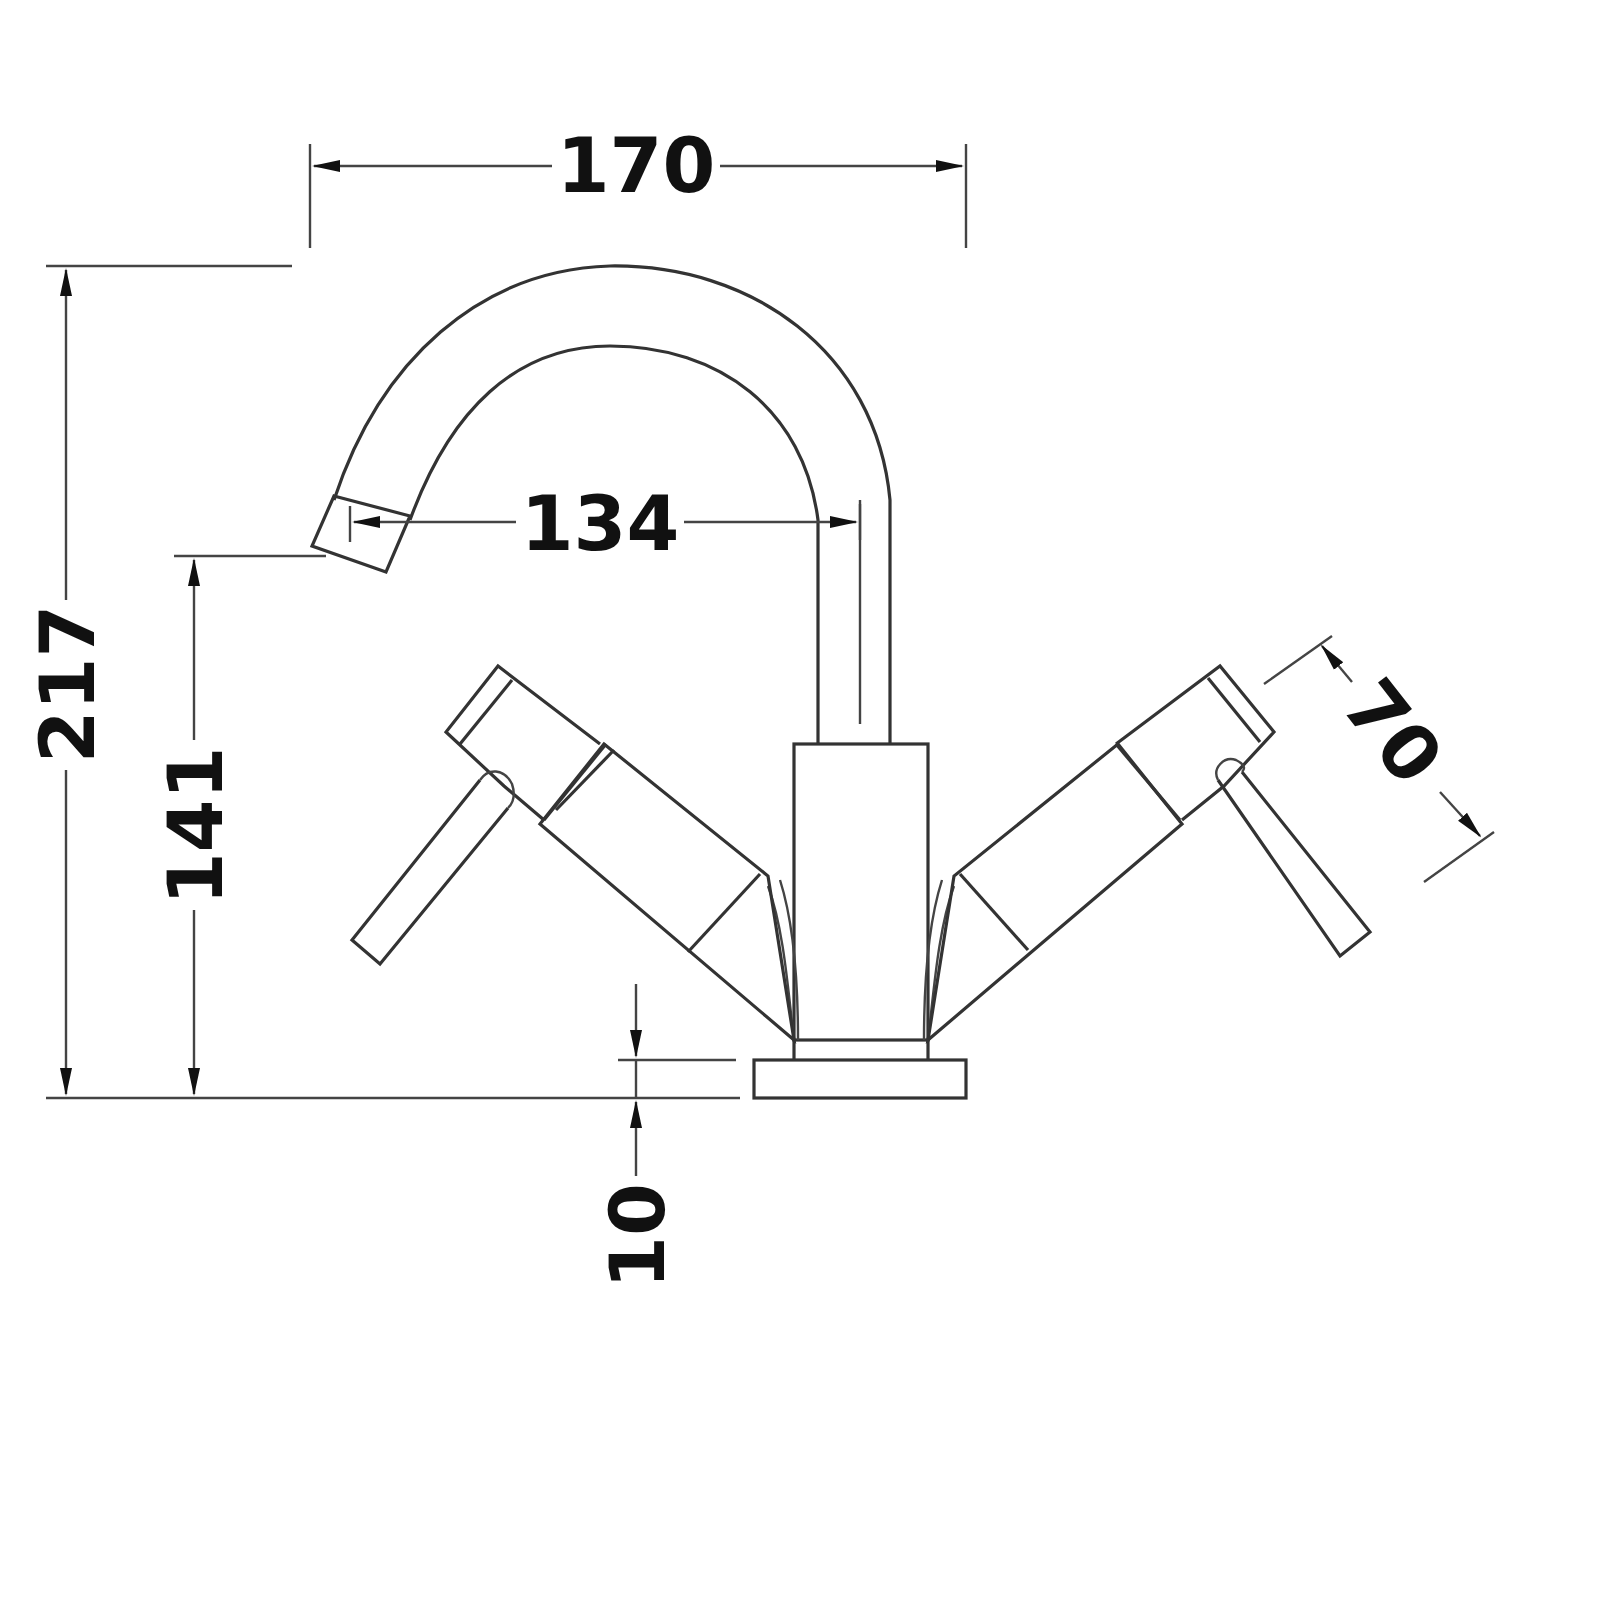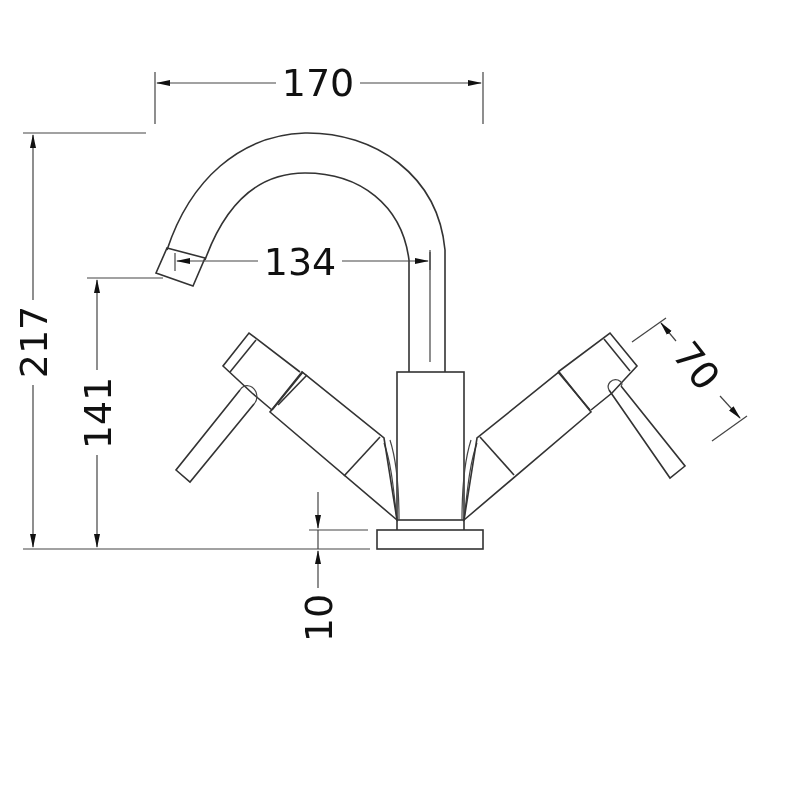--- a/index.html
+++ b/index.html
@@ -1,17 +1,17 @@
 <!DOCTYPE html>
 <html><head>
   <meta charset="utf-8">
   <style>
     html, body { margin: 0; padding: 0; background: #ffffff; }
     body { width: 800px; height: 800px; overflow: hidden; }
-    .canvas { position: relative; width: 800px; height: 636px; }
+    .canvas { position: relative; width: 800px; height: 636px; font-weight: bold; }
     svg { position: absolute; left: 0; top: 0; }
     .dim-text { font-family: "DejaVu Sans", sans-serif; font-size: 38px; fill: #111; }
     .ln { stroke: #333; stroke-width: 1.6; fill: none; }
     .thin { stroke: #444; stroke-width: 1.2; fill: none; }
     .arrow { fill: #111; }
   </style>
 </head>
 <body>
 
 <div class="canvas">

